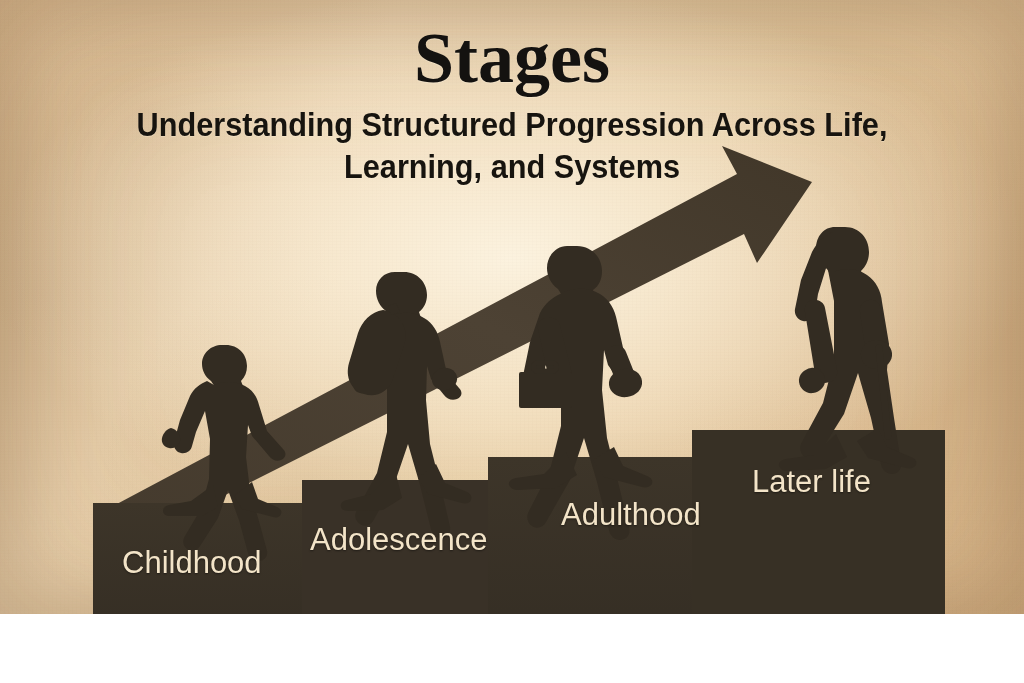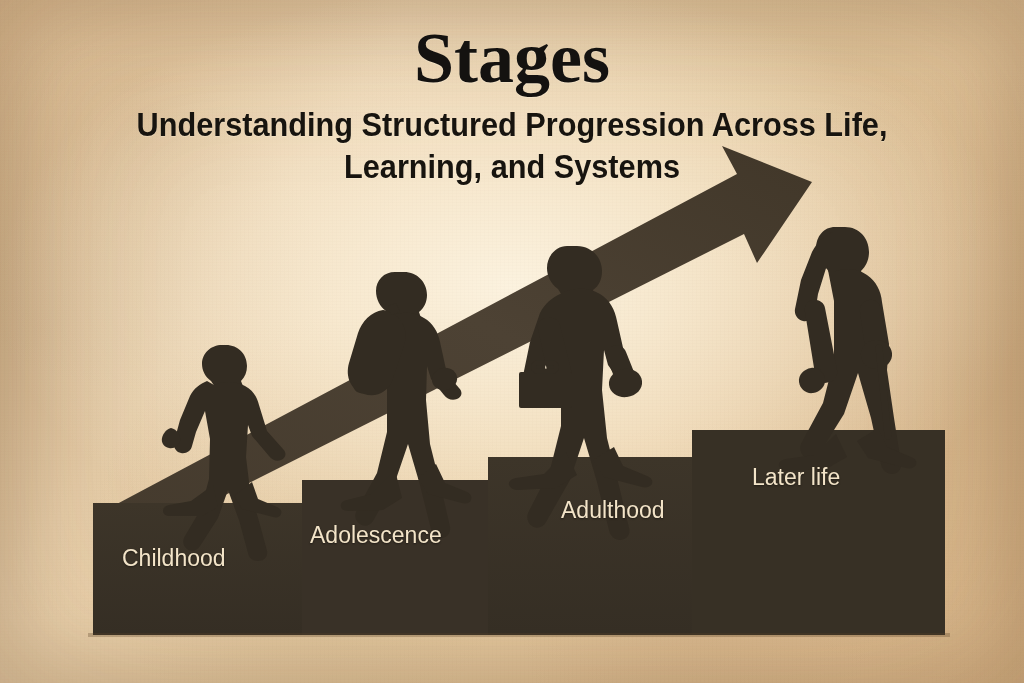--- a/index.html
+++ b/index.html
@@ -4,21 +4,21 @@
 <title>Stages</title>
 <style>
   html, body {
     margin: 0;
     padding: 0;
     background: #ffffff;
   }
   #poster {
     position: relative;
     width: 1024px;
-    height: 683px;
+    height: 614px;
     overflow: hidden;
     font-family: "Liberation Sans", sans-serif;
     background-color: #e8cfa8;
     background-image:
       radial-gradient(ellipse 70% 62% at 50% 42%, rgba(255,248,232,0.85) 0%, rgba(255,245,225,0.42) 42%, rgba(214,180,136,0.0) 72%),
       radial-gradient(circle at 14% 18%, rgba(168,134,92,0.16) 0%, rgba(168,134,92,0) 26%),
       radial-gradient(circle at 82% 10%, rgba(168,134,92,0.13) 0%, rgba(168,134,92,0) 22%),
       radial-gradient(circle at 30% 78%, rgba(168,134,92,0.14) 0%, rgba(168,134,92,0) 24%),
       radial-gradient(circle at 68% 88%, rgba(168,134,92,0.12) 0%, rgba(168,134,92,0) 20%),
       radial-gradient(circle at 94% 55%, rgba(150,116,76,0.18) 0%, rgba(150,116,76,0) 30%),
@@ -83,21 +83,21 @@
     height: 683px;
     z-index: 3;
   }
 
   
   .step-label {
     position: absolute;
     color: #f3e4c8;
     font-family: "Liberation Sans", sans-serif;
     font-weight: 400;
-    font-size: 23px;
+    font-size: 31px;
     white-space: nowrap;
     z-index: 7;
     text-shadow: 0 1px 2px rgba(0,0,0,0.45);
   }
   #label-0 { left: 122px; top: 545px; }
   #label-1 { left: 310px; top: 522px; }
   #label-2 { left: 513px; top: 497px; margin-left: 48px; }
   #label-3 { left: 752px; top: 464px; }
 </style>
 </head>

